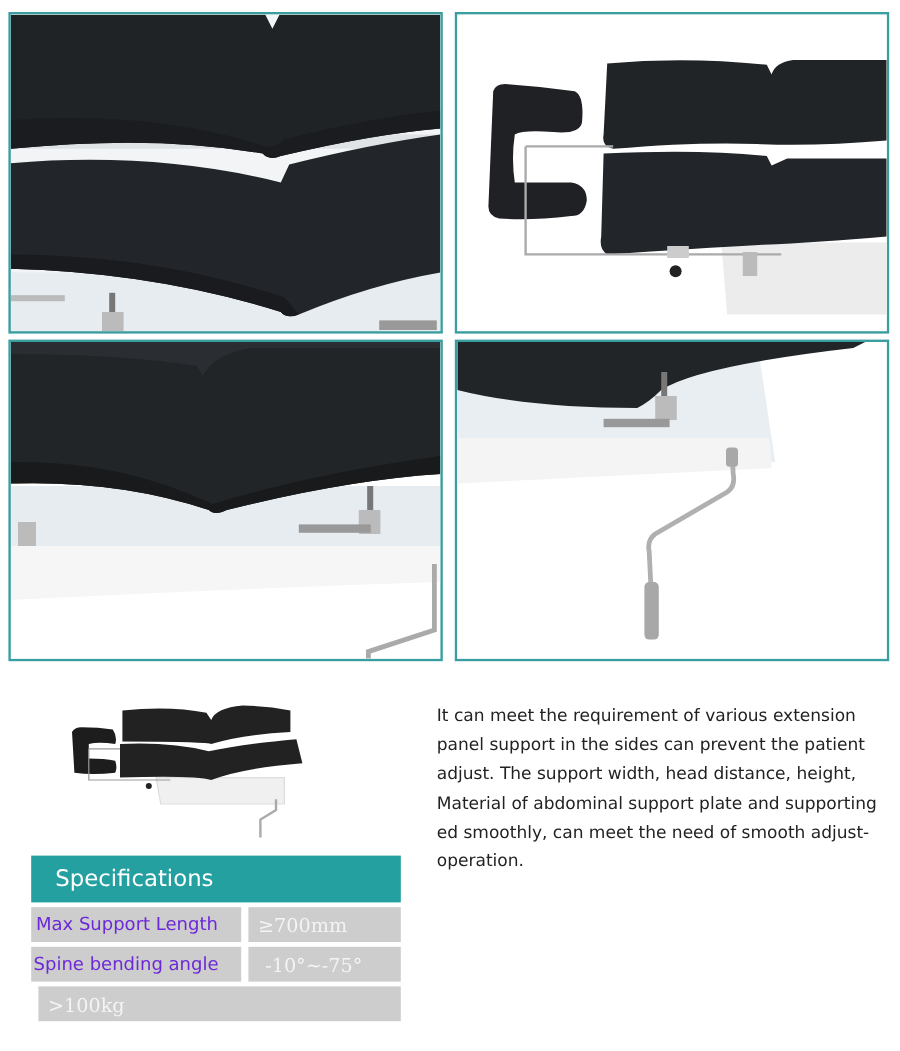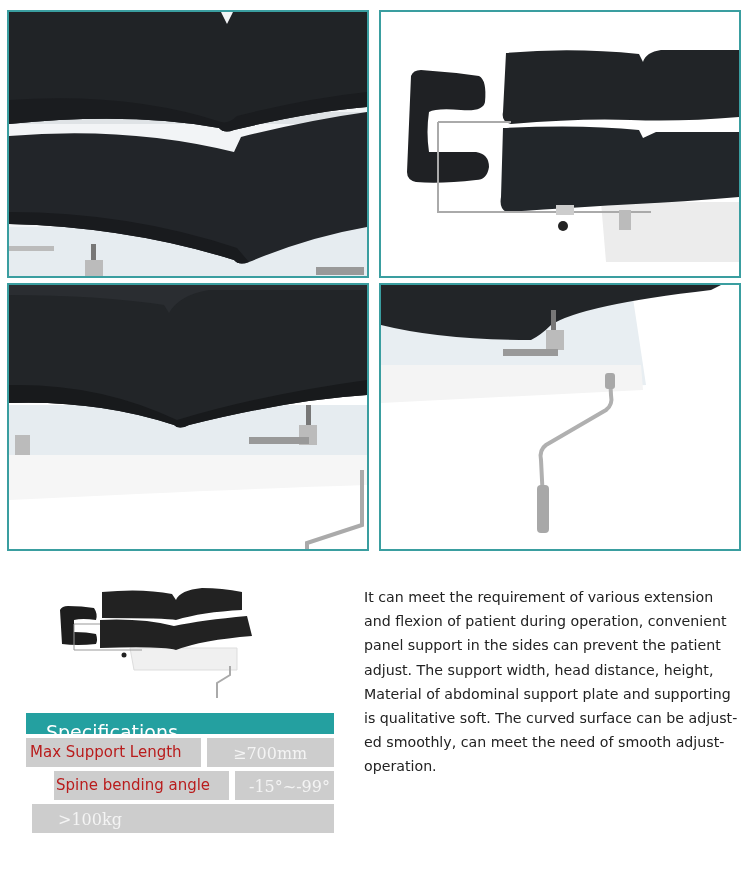--- a/index.html
+++ b/index.html
@@ -4,26 +4,26 @@
 <style>
   html,body{margin:0;padding:0;background:#fff;}
   body{width:750px;height:876px;position:relative;overflow:hidden;font-family:"DejaVu Sans",sans-serif;}
   .frame{position:absolute;width:362px;height:268px;border:2px solid #3a9ea0;box-sizing:border-box;overflow:hidden;background:#fff;}
   .f1{left:7px;top:10px;}
   .f2{left:379px;top:10px;}
   .f3{left:7px;top:283px;}
   .f4{left:379px;top:283px;}
   .photo{position:absolute;left:0;top:0;width:100%;height:100%;}
   .spec-wrap{position:absolute;left:26px;top:713px;width:308px;}
-  .spec-head{height:21px;background:#24a0a0;color:#fff;font-size:19px;line-height:39px;padding-left:20px;box-sizing:border-box;font-family:"DejaVu Sans",sans-serif;}
+  .spec-head{height:39px;background:#24a0a0;color:#fff;font-size:19px;line-height:39px;padding-left:20px;box-sizing:border-box;font-family:"DejaVu Sans",sans-serif;}
   .spec-row{display:flex;margin-top:4px;height:29px;}
-  .spec-label{width:175px;background:#cdcdcd;color:#b91c1c;font-size:15px;line-height:29px;box-sizing:border-box;white-space:nowrap;overflow:hidden;}
-  .spec-value{margin-left:6px;flex:1;background:#cdcdcd;color:#f4f4f4;font-size:16px;line-height:31px;padding-left:26px;box-sizing:border-box;font-family:"DejaVu Serif",serif;white-space:nowrap;}
+  .spec-label{width:175px;background:#cdcdcd;color:#6d28d9;font-size:15px;line-height:29px;box-sizing:border-box;white-space:nowrap;overflow:hidden;}
+  .spec-value{margin-left:6px;flex:1;background:#cdcdcd;color:#f4f4f4;font-size:16px;line-height:31px;padding-left:8px;box-sizing:border-box;font-family:"DejaVu Serif",serif;white-space:nowrap;}
   .r0 .spec-label{padding-left:4px;}
-  .r1 .spec-label{padding-left:2px;margin-left:28px;}
+  .r1 .spec-label{padding-left:2px;}
   .r2 .spec-label{padding-left:22px;}
   .r1 .spec-value{padding-left:14px;}
   .desc{position:absolute;left:364px;top:585px;width:384px;font-size:14.2px;line-height:24.2px;color:#222;font-family:"DejaVu Sans",sans-serif;}
   .desc p{margin:0;}
   .thumb{position:absolute;left:52px;top:580px;width:220px;height:128px;}
 </style>
 </head>
 <body>
 
 <div class="frame f1">
@@ -99,29 +99,27 @@
 </svg>
 
 <div class="spec-wrap">
   <div class="spec-head">Specifications</div>
   <div class="spec-row r0">
     <div class="spec-label">Max Support Length</div>
     <div class="spec-value">≥700mm</div>
   </div>
   <div class="spec-row r1">
     <div class="spec-label">Spine bending angle</div>
-    <div class="spec-value">-15°~-99°</div>
+    <div class="spec-value">-10°~-75°</div>
   </div>
   <div class="spec-row r2">
     <div class="spec-value">&gt;100kg</div>
   </div>
 </div>
 
 <div class="desc">
   <p>It can meet the requirement of various extension</p>
-  <p>and flexion of patient during operation, convenient</p>
   <p>panel support in the sides can prevent the patient</p>
   <p>adjust. The support width, head distance, height,</p>
   <p>Material of abdominal support plate and supporting</p>
-  <p>is qualitative soft. The curved surface can be adjust-</p>
   <p>ed smoothly, can meet the need of smooth adjust-</p>
   <p>operation.</p>
 </div>
 
 </body></html>

